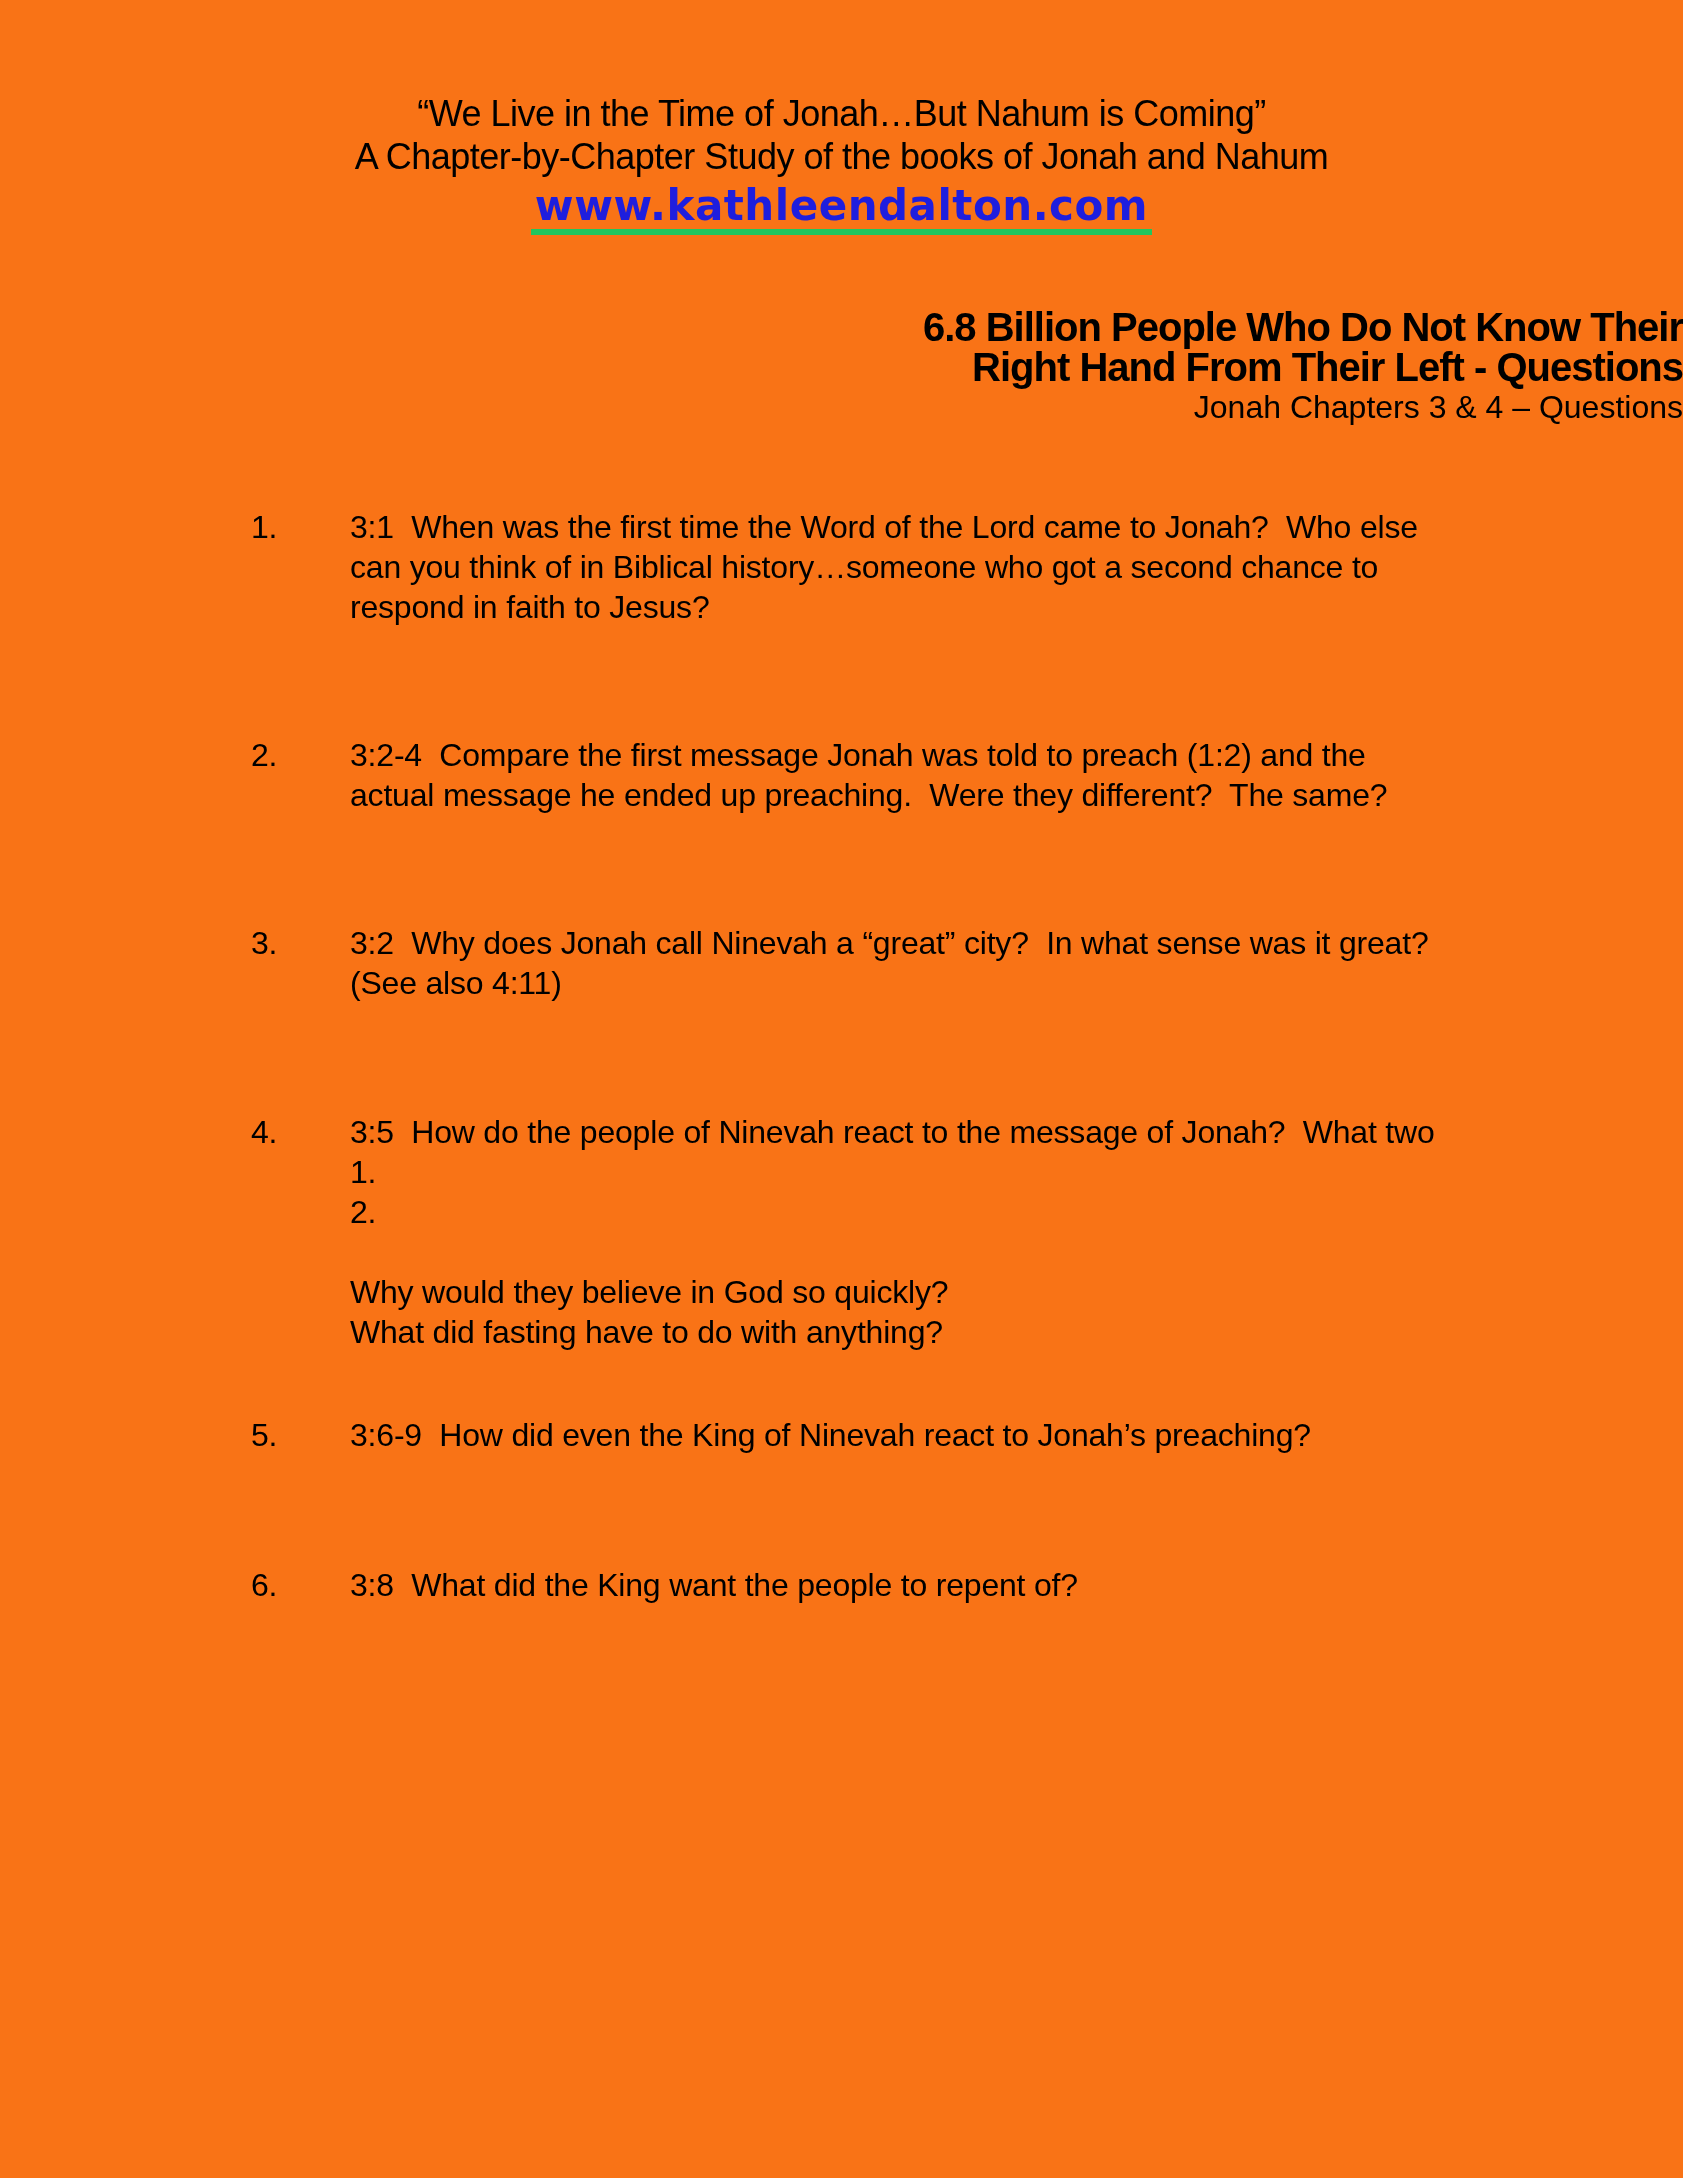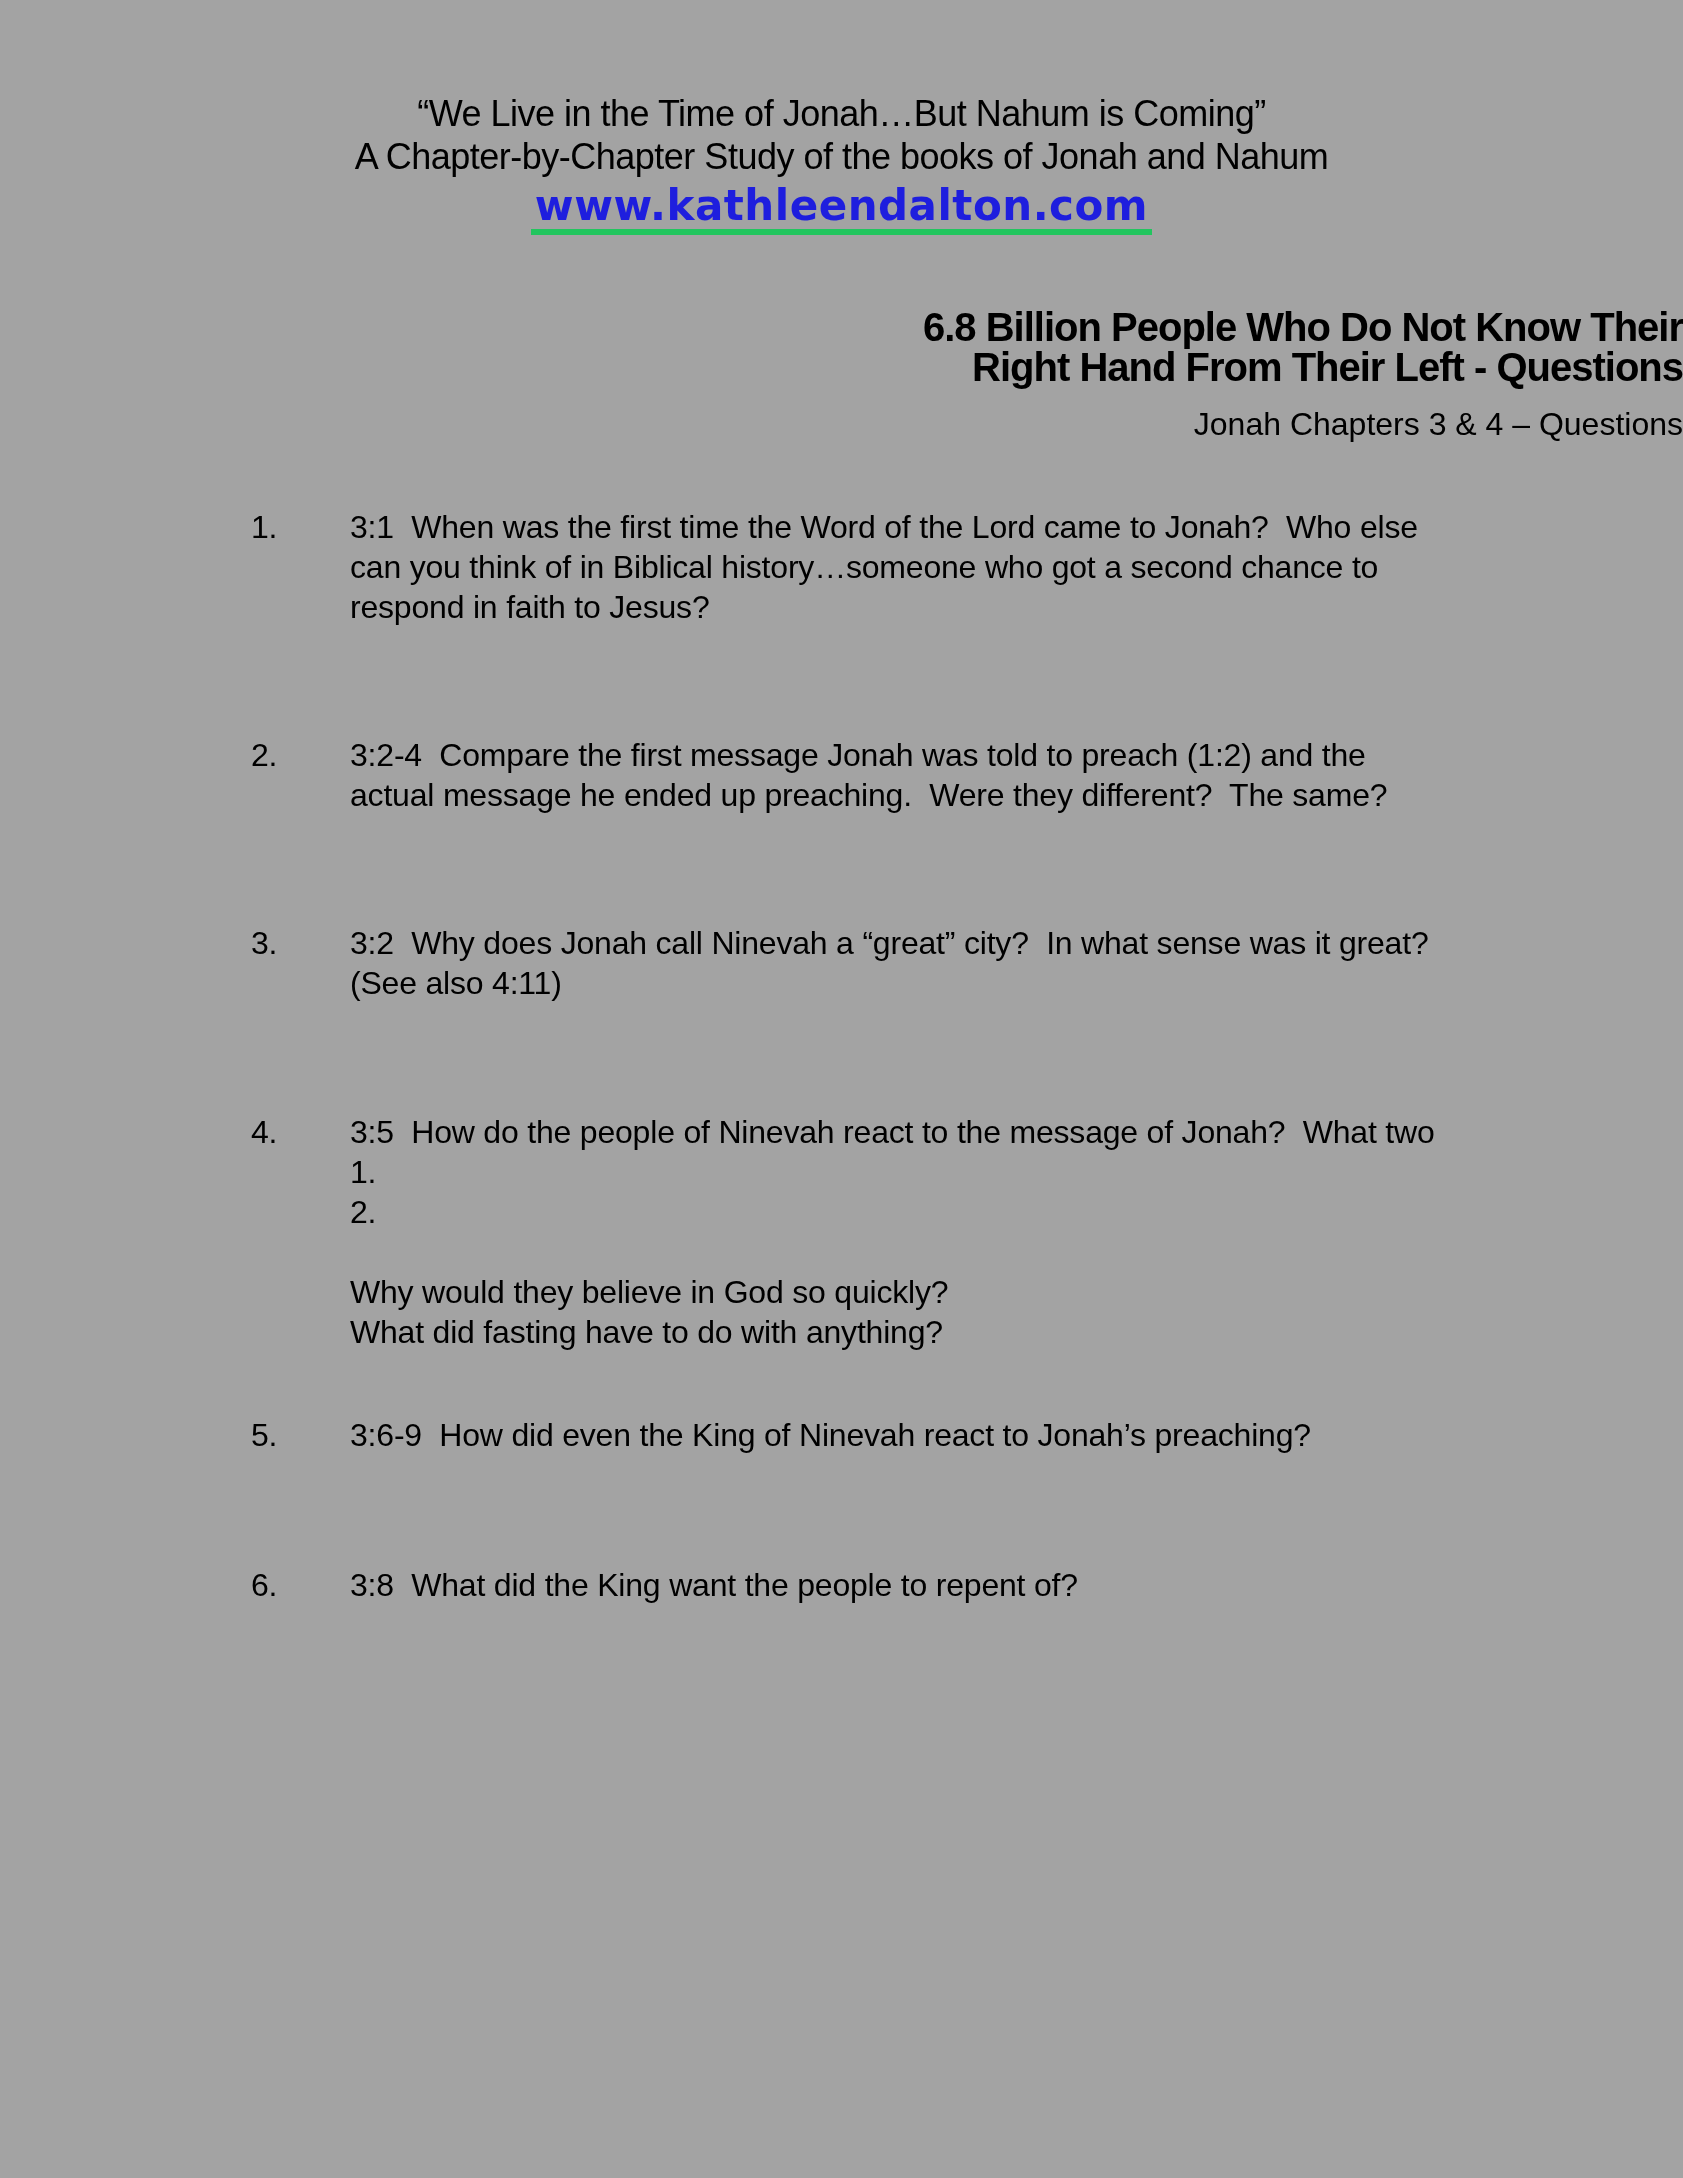--- a/index.html
+++ b/index.html
@@ -4,21 +4,21 @@
 <style>
   html, body {
     margin: 0;
     padding: 0;
     background: #ffffff;
   }
   .page {
     position: relative;
     width: 1683px;
     height: 2178px;
-    background: #a3a3a3;
+    background: #f97316;
     color: #000000;
     font-family: "Liberation Sans", sans-serif;
     overflow: hidden;
   }
   
   .doc-header {
     position: absolute;
     top: 92px;
     left: 0;
     width: 100%;
@@ -58,21 +58,21 @@
   .title-line {
     font-weight: bold;
     font-size: 40px;
     line-height: 40px;
     letter-spacing: -1px;
     white-space: pre;
   }
   .subtitle {
     font-size: 32px;
     line-height: 40px;
-    margin-top: 17px;
+    margin-top: 0px;
     white-space: pre;
     padding-left: 14px;
   }
   
   .question {
     position: absolute;
     left: 251px;
     right: 40px;
   }
   .q-num {

